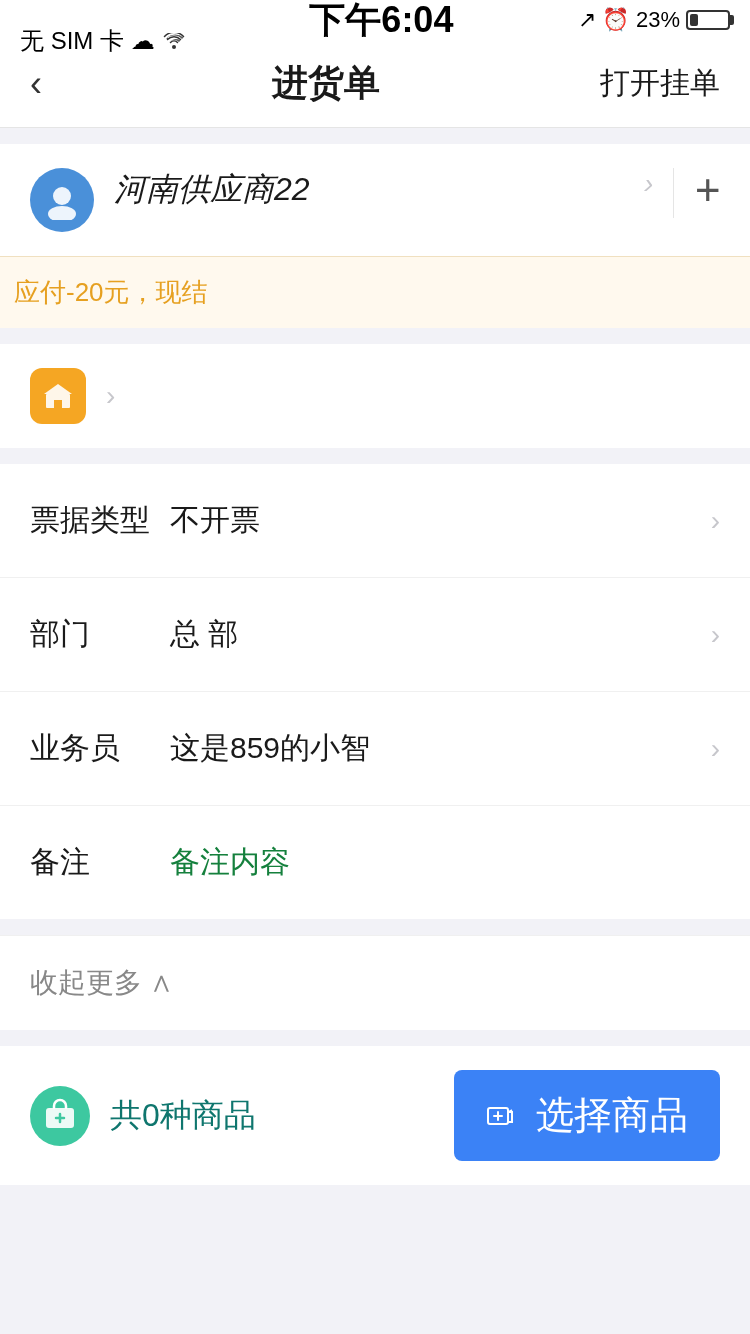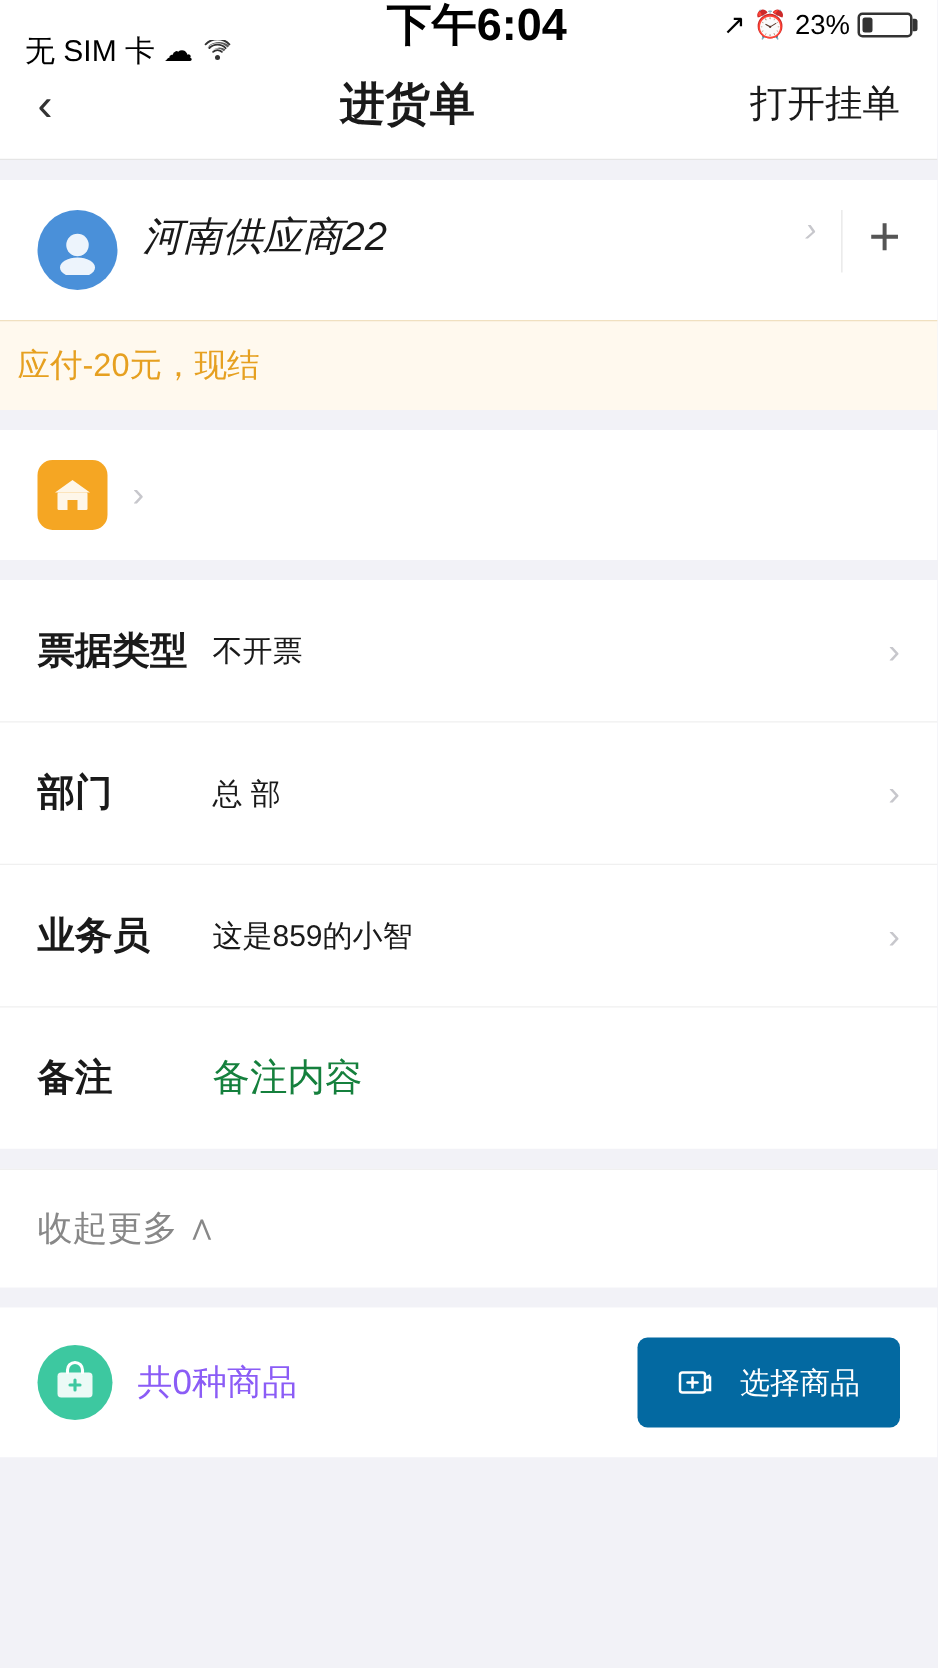--- a/index.html
+++ b/index.html
@@ -158,25 +158,24 @@
       border-bottom: 1px solid #f0f0f0;
     }
     .form-row:last-child {
       border-bottom: none;
     }
     .form-label {
       font-size: 30px;
       color: #1a1a1a;
       width: 140px;
       flex-shrink: 0;
-      font-weight: bold;
     }
     .form-value {
       flex: 1;
-      font-size: 24px;
+      font-size: 30px;
       color: #1a1a1a;
     }
     .form-placeholder {
       flex: 1;
       font-size: 30px;
       color: #15803d;
     }
     .form-chevron {
       color: #c7c7cc;
       font-size: 28px;
@@ -203,30 +202,30 @@
     }
     .product-icon {
       width: 60px; height: 60px; border-radius: 50%;
       background: #3dc8a0;
       display: flex; align-items: center; justify-content: center;
       margin-right: 20px;
       flex-shrink: 0;
     }
     .product-count {
       flex: 1;
-      font-size: 28px;
-      color: #8b5cf6;
+      font-size: 32px;
+      color: #0f766e;
     }
     .select-product-btn {
-      background: #0369a1;
+      background: #3b82f6;
       color: #fff;
       border: none;
       border-radius: 8px;
       padding: 20px 32px;
-      font-size: 24px;
+      font-size: 38px;
       display: flex;
       align-items: center;
       gap: 22px;
       cursor: pointer;
     }
 
     
     .bottom-area {
       background: #f2f2f7;
       height: 300px;

